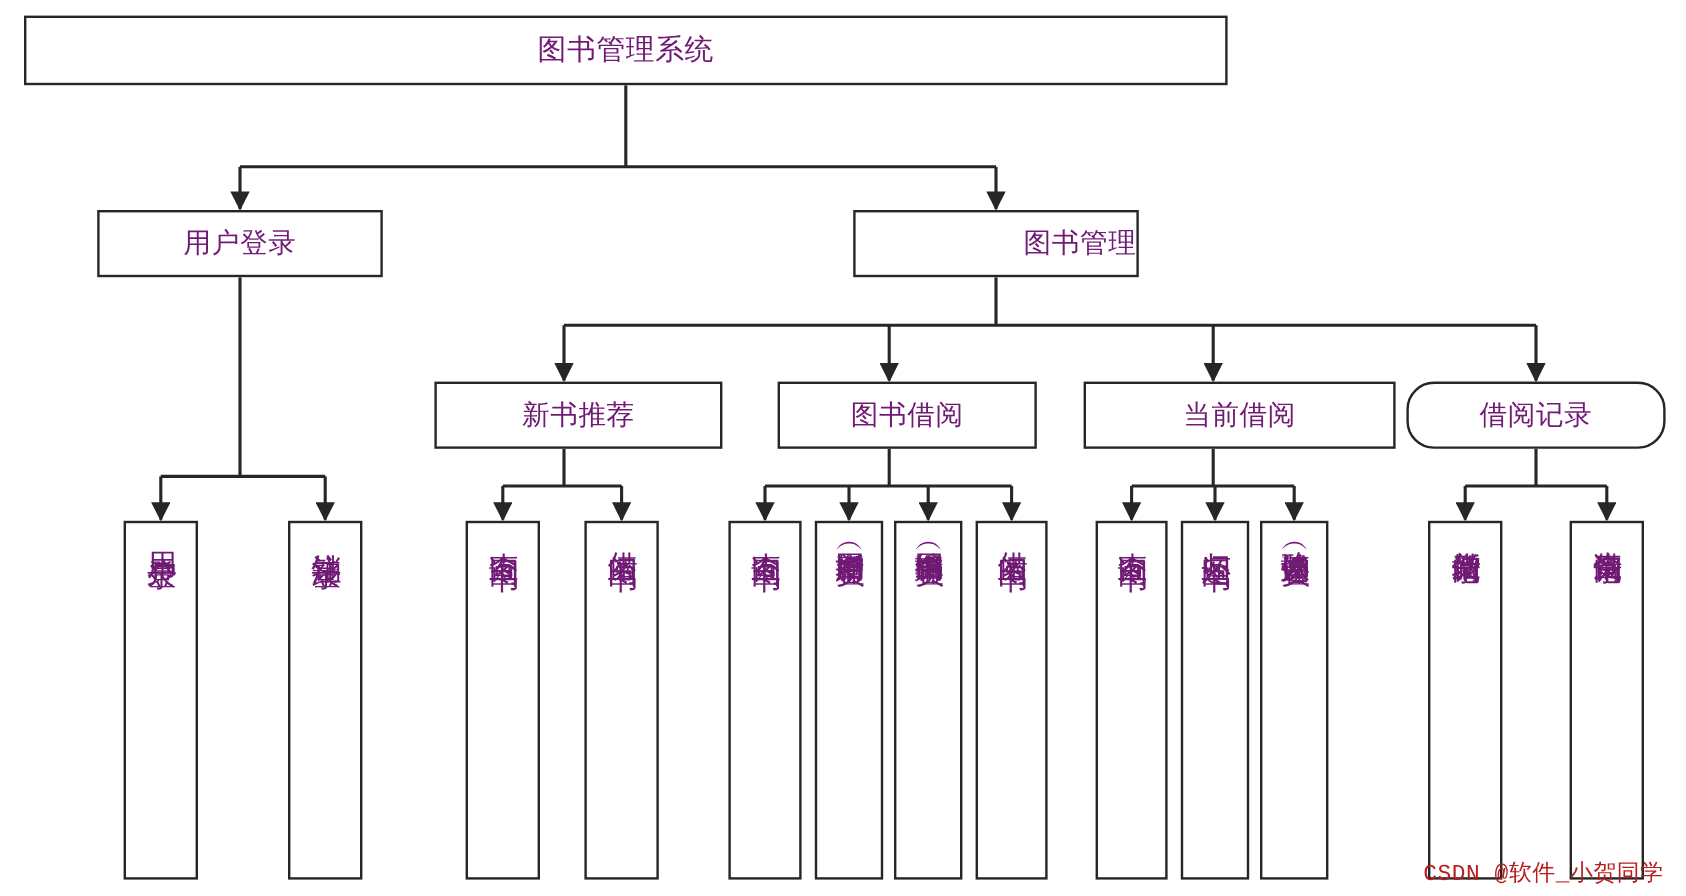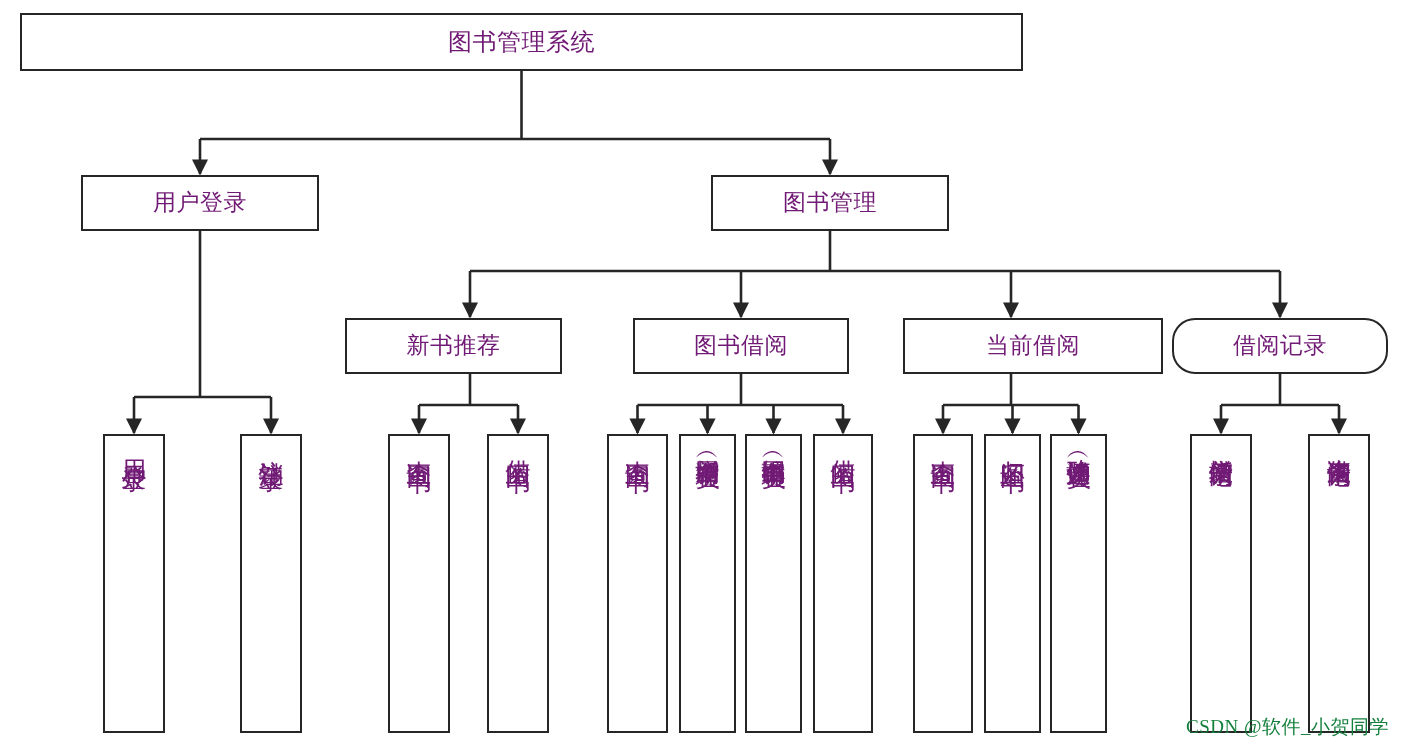--- a/index.html
+++ b/index.html
@@ -60,25 +60,25 @@
     line-height: 1.0;
     letter-spacing: 3px;
     white-space: nowrap;
   }
   .node.vert.tall .label {
     font-size: 24px;
     letter-spacing: 1px;
   }
   .watermark {
     position: absolute;
-    color: #15803d;
+    color: #b91c1c;
     font-size: 19px;
     white-space: nowrap;
     letter-spacing: 0.5px;
-    font-family: Liberation Serif, serif;
+    font-family: Liberation Mono, monospace;
   }
 </style>
 </head>
 <body>
 
 <div id="canvas">
   <svg id="edges" viewBox="0 0 1405 747" width="1405" height="747" xmlns="http://www.w3.org/2000/svg">
     <defs>
       <marker id="arrow" viewBox="0 0 10 10" refX="9" refY="5" markerWidth="6.2" markerHeight="6.2" orient="auto-start-reverse">
         <path d="M 0 0 L 10 5 L 0 10 z" fill="#262626"></path>
@@ -121,27 +121,27 @@
       </g>
   </svg>
 
   <div id="nodes">
       <div class="node horiz root" style="left: 20px; top: 13px; width: 1003px; height: 58px;">
         <span class="label">图书管理系统</span>
       </div>
       <div class="node horiz" style="left: 81px; top: 175px; width: 238px; height: 56px;">
         <span class="label">用户登录</span>
       </div>
-      <div class="node horiz" style="left: 711px; top: 175px; width: 238px; height: 56px;">
+      <div class="node horiz" style="left: 711px; top: 175px; width: 238px; height: 56px; justify-content: flex-end;">
         <span class="label">图书管理</span>
       </div>
-      <div class="node horiz" style="left: 345px; top: 318px; width: 217px; height: 56px;">
+      <div class="node horiz" style="left: 362px; top: 318px; width: 240px; height: 56px;">
         <span class="label">新书推荐</span>
       </div>
-      <div class="node horiz" style="left: 633px; top: 318px; width: 216px; height: 56px;">
+      <div class="node horiz" style="left: 648px; top: 318px; width: 216px; height: 56px;">
         <span class="label">图书借阅</span>
       </div>
       <div class="node horiz" style="left: 903px; top: 318px; width: 260px; height: 56px;">
         <span class="label">当前借阅</span>
       </div>
       <div class="node horiz" style="left: 1172px; top: 318px; width: 216px; height: 56px; border-radius: 23px;">
         <span class="label">借阅记录</span>
       </div>
       <div class="node vert" style="left: 103px; top: 434px; width: 62px; height: 299px;">
         <span class="label">用户登录</span>

